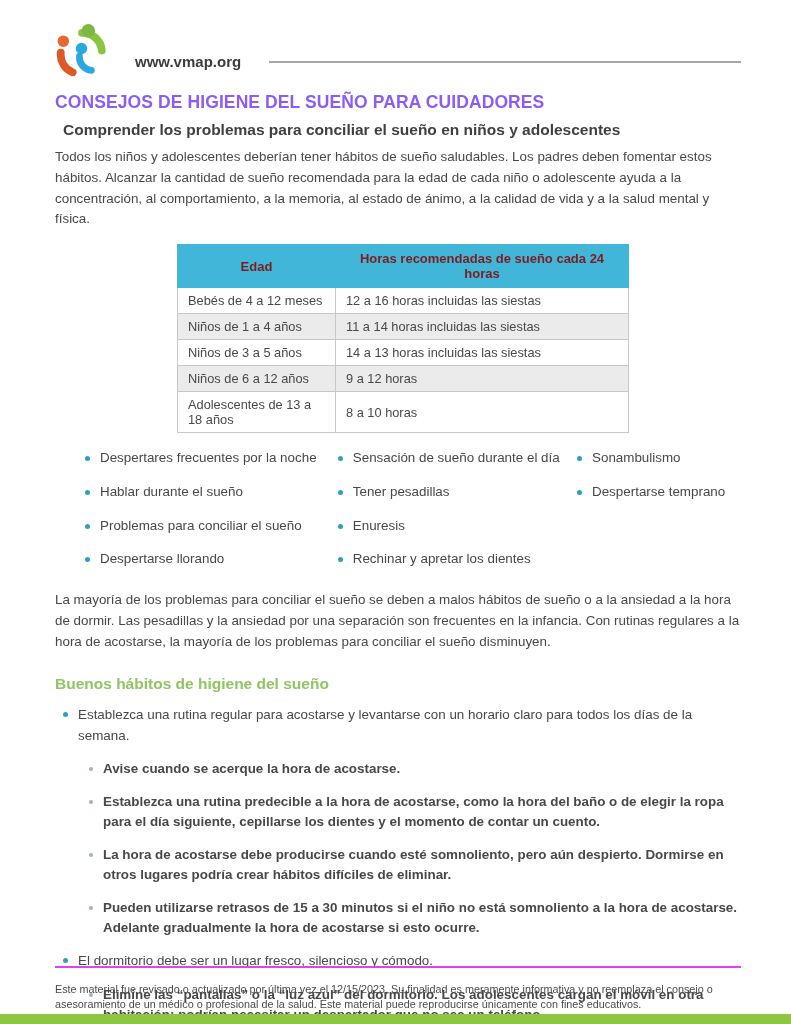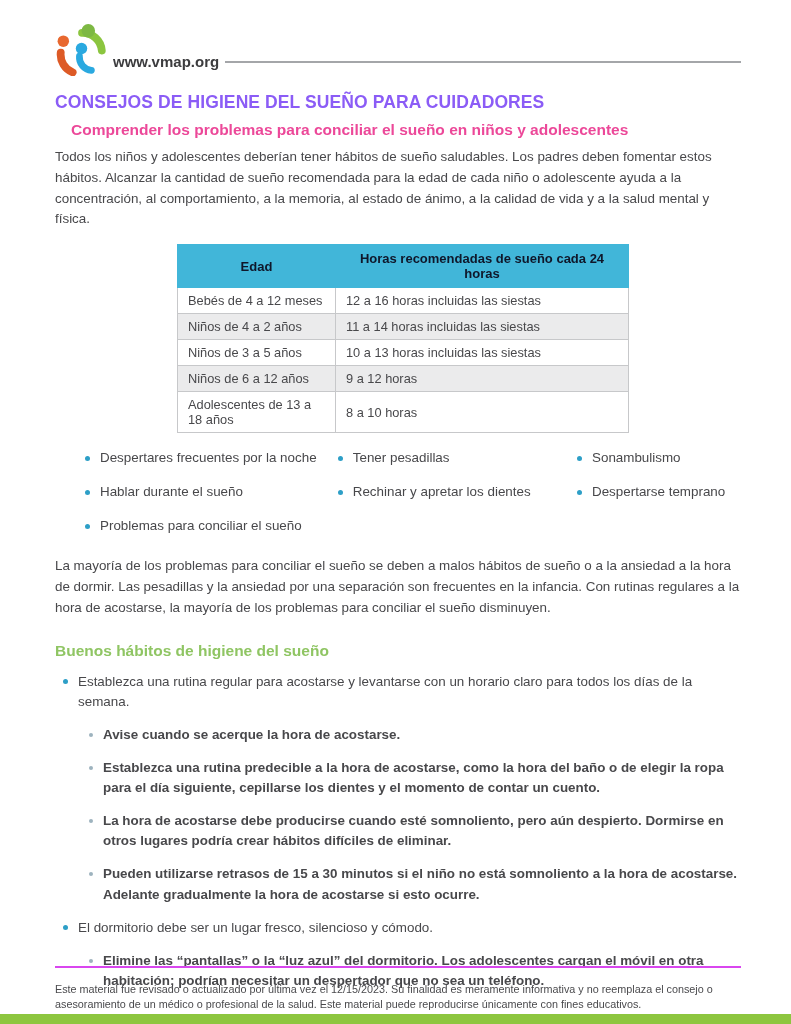--- a/index.html
+++ b/index.html
@@ -8,36 +8,36 @@
     width: 791px; height: 1024px;
     background: #ffffff;
     position: relative;
     font-family: "Liberation Sans", sans-serif;
     color: #48484b;
     overflow: hidden;
   }
   .page { padding: 20px 50px 0 55px; }
 
   
-  .header { display: flex; align-items: flex-end; gap: 6px; height: 56px; }
+  .header { display: flex; align-items: flex-end; gap: 28px; height: 56px; }
   .logo { width: 52px; height: 52px; flex: none; }
   .url { font-weight: bold; font-size: 15px; color: #3c3c3e; padding-bottom: 6px; white-space: nowrap; }
   .header-line { flex: 1; height: 2px; background: #a4a6a9; margin-bottom: 13px; }
 
   
   .title { color: #8b5cf6; font-size: 17.5px; font-weight: bold; margin: 16px 0 8px; letter-spacing: 0.1px; }
-  .green-h { color: #ec4899; font-size: 15.5px; font-weight: bold; margin: 0 16px 8px; }
+  .green-h { color: #404040; font-size: 15.5px; font-weight: bold; margin: 0 8px 8px; }
   .green-h2 { color: #8fc563; font-size: 15.5px; font-weight: bold; margin: 23px 0 12px; }
 
   .body-p { font-size: 13.4px; line-height: 1.55; margin: 0 0 8px; }
 
   
   table.sleep { border-collapse: collapse; margin: 14px 0 16px 122px; width: 452px; font-size: 12.8px; color: #48484b; }
   table.sleep th {
-    background: #41b6d9; color: #0f172a; font-weight: bold; font-size: 13px;
+    background: #41b6d9; color: #7f1d1d; font-weight: bold; font-size: 13px;
     padding: 6px 10px; text-align: center; border: 1px solid #41b6d9;
   }
   table.sleep th.col-age { width: 158px; }
   table.sleep td { border: 1px solid #c7c8ca; padding: 5px 10px; text-align: left; }
   table.sleep tbody tr:nth-child(even) td { background: #ebebec; }
 
   
   .problems { display: flex; margin: 4px 0 6px 30px; }
   .pcol1 { width: 262px; }
   .pcol2 { width: 248px; }
@@ -91,26 +91,26 @@
         <th class="col-age">Edad</th>
         <th>Horas recomendadas de sueño cada 24 horas</th>
       </tr>
     </thead>
     <tbody>
       <tr>
         <td>Bebés de 4 a 12 meses</td>
         <td>12 a 16 horas incluidas las siestas</td>
       </tr>
       <tr>
-        <td>Niños de 4 a 2 años</td>
+        <td>Niños de 1 a 4 años</td>
         <td>11 a 14 horas incluidas las siestas</td>
       </tr>
       <tr>
         <td>Niños de 3 a 5 años</td>
-        <td>10 a 13 horas incluidas las siestas</td>
+        <td>14 a 13 horas incluidas las siestas</td>
       </tr>
       <tr>
         <td>Niños de 6 a 12 años</td>
         <td>9 a 12 horas</td>
       </tr>
       <tr>
         <td>Adolescentes de 13 a 18 años</td>
         <td>8 a 10 horas</td>
       </tr>
     </tbody>
@@ -124,25 +124,37 @@
           <span>Despertares frecuentes por la noche</span>
         </div>
       <div class="pitem">
           <span class="dot1"></span>
           <span>Hablar durante el sueño</span>
         </div>
       <div class="pitem">
           <span class="dot1"></span>
           <span>Problemas para conciliar el sueño</span>
         </div>
+      <div class="pitem">
+          <span class="dot1"></span>
+          <span>Despertarse llorando</span>
+        </div>
     </div>
     <div class="pcol2">
       <div class="pitem">
           <span class="dot1"></span>
+          <span>Sensación de sueño durante el día</span>
+        </div>
+      <div class="pitem">
+          <span class="dot1"></span>
           <span>Tener pesadillas</span>
+        </div>
+      <div class="pitem">
+          <span class="dot1"></span>
+          <span>Enuresis</span>
         </div>
       <div class="pitem">
           <span class="dot1"></span>
           <span>Rechinar y apretar los dientes</span>
         </div>
     </div>
     <div class="pcol3">
       <div class="pitem">
           <span class="dot1"></span>
           <span>Sonambulismo</span>

